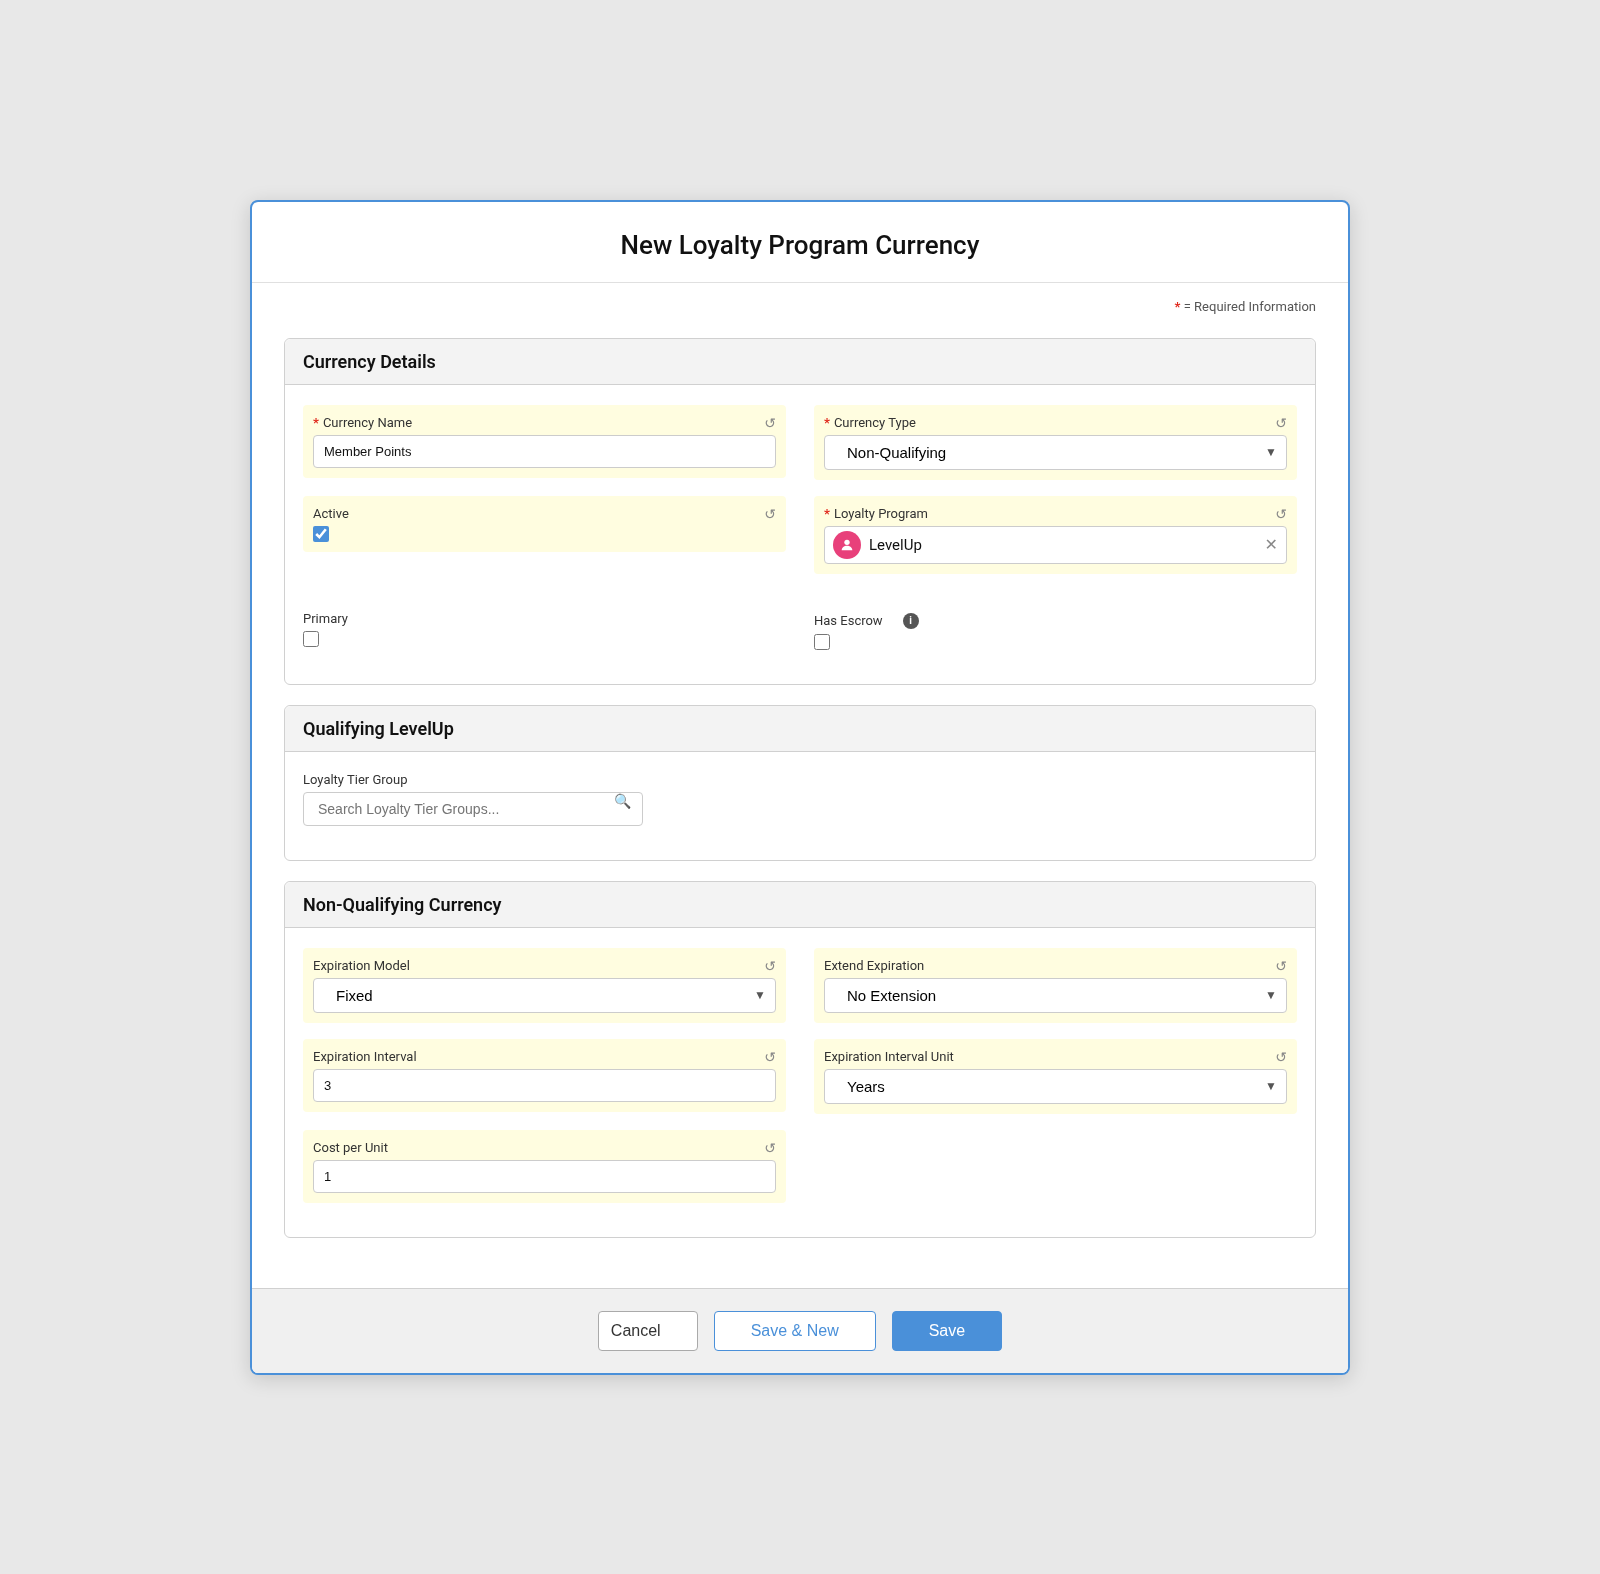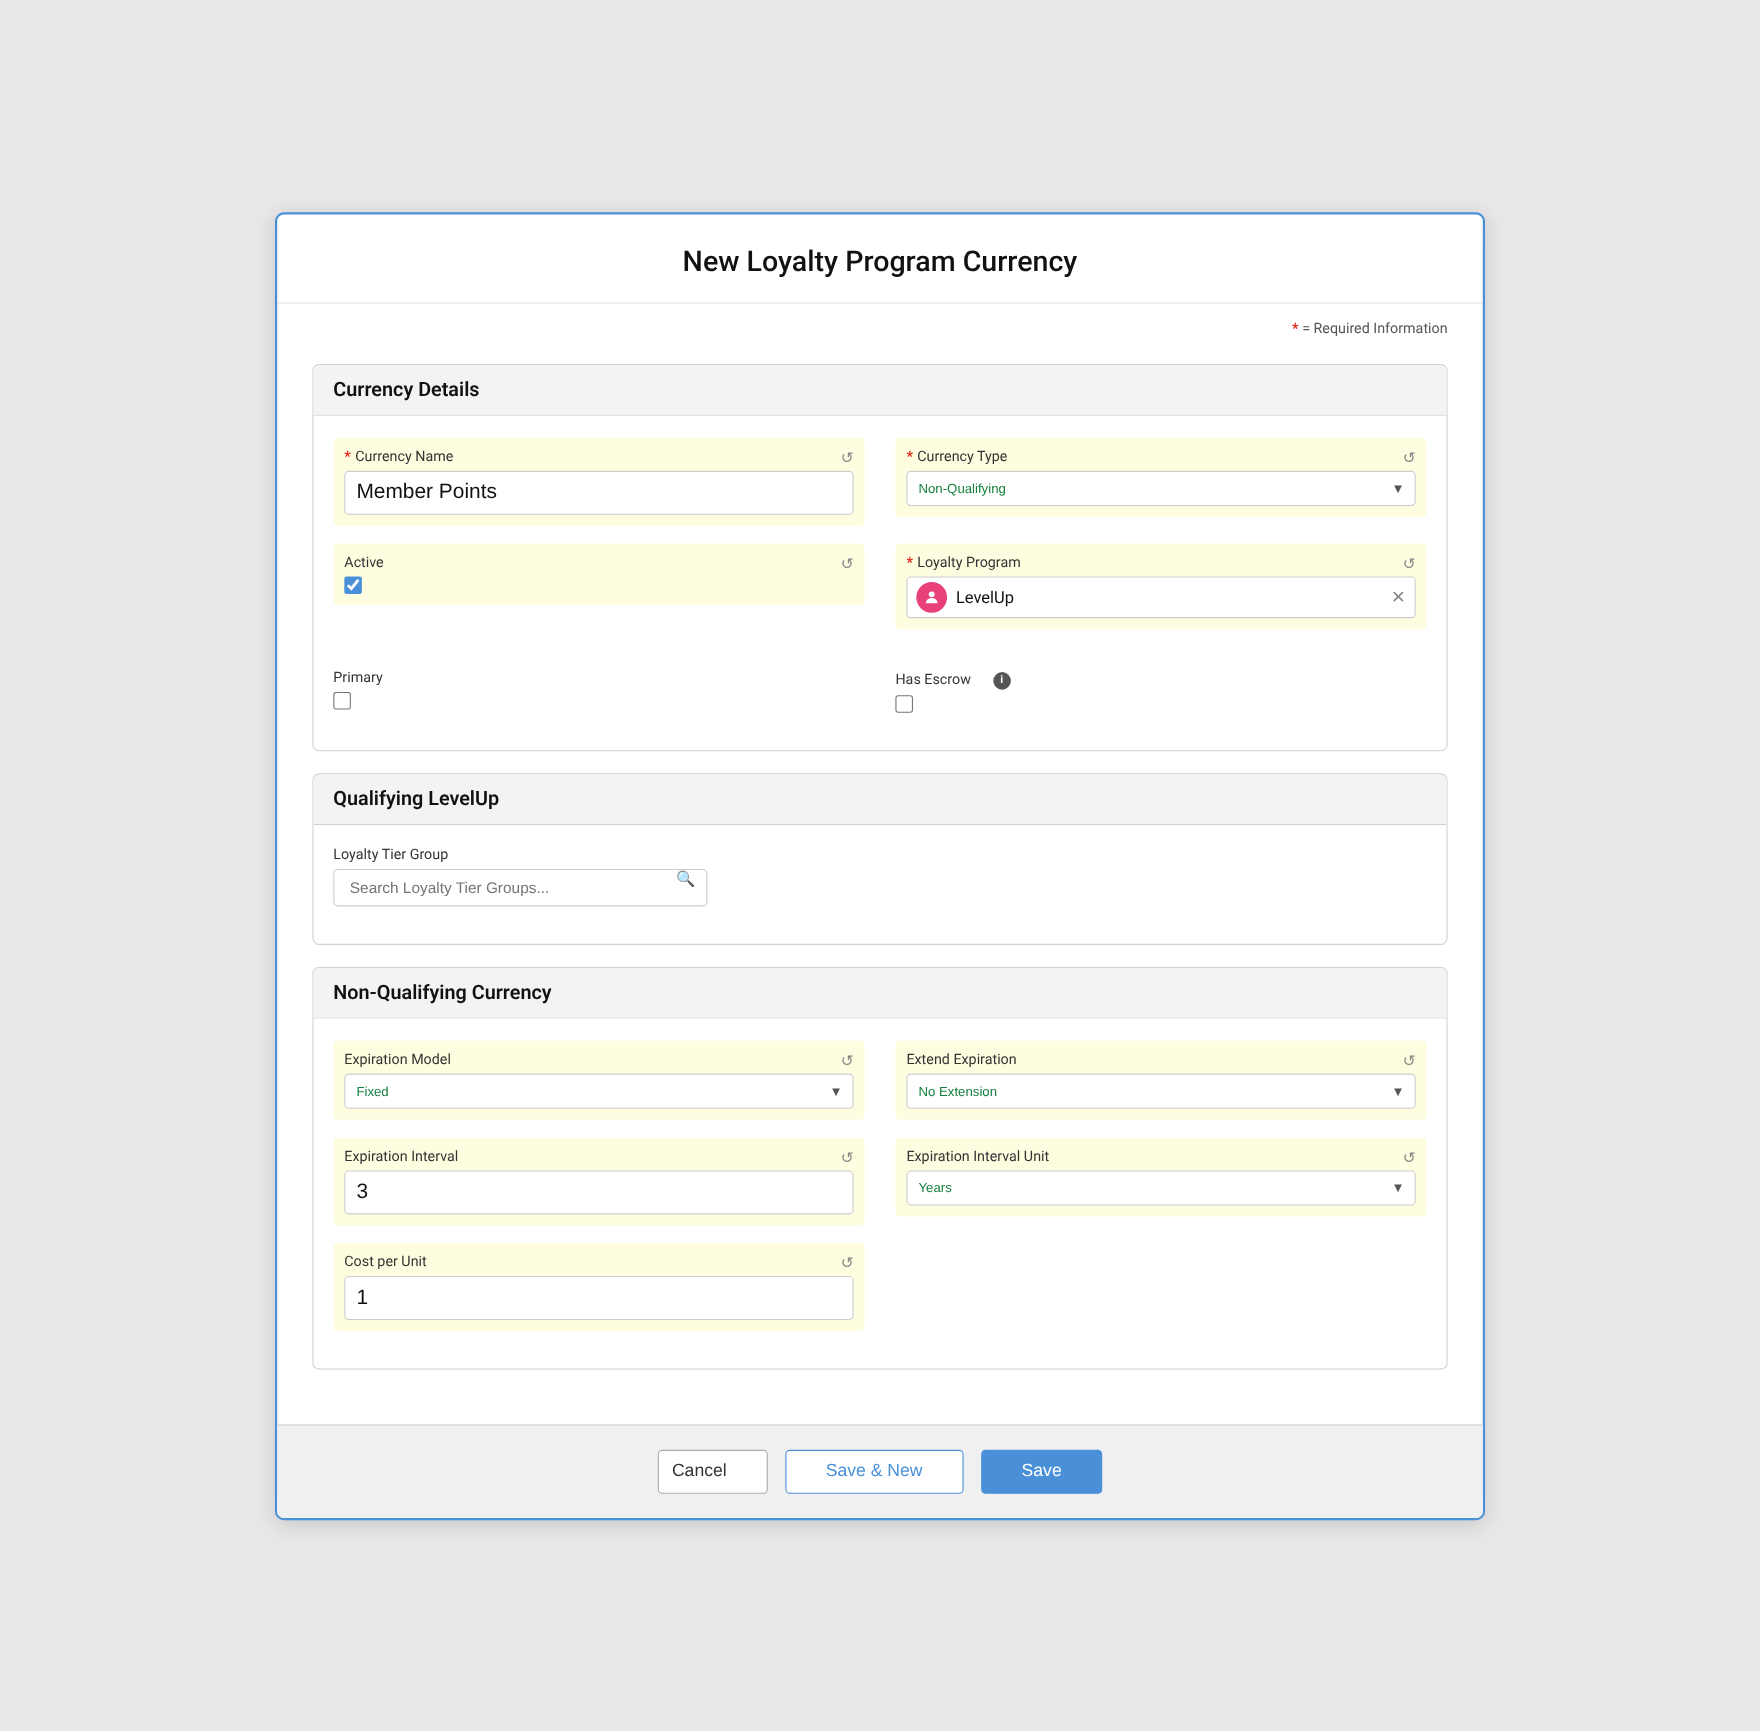--- a/index.html
+++ b/index.html
@@ -102,33 +102,33 @@
       right: 10px;
       color: #888;
       font-size: 14px;
       cursor: pointer;
     }
     .form-input {
       width: 100%;
       padding: 8px 10px;
       border: 1px solid #ccc;
       border-radius: 4px;
-      font-size: 19px;
+      font-size: 13px;
       background: #fff;
       color: #111;
       outline: none;
     }
     .form-select {
       width: 100%;
-      padding: 8px 32px 8px 10px;
+      padding: 8px 32px 8px 22px;
       border: 1px solid #ccc;
       border-radius: 4px;
-      font-size: 12px;
-      background: #fff;
-      color: #15803d;
+      font-size: 15px;
+      background: #fff;
+      color: #000000;
       appearance: none;
       -webkit-appearance: none;
       cursor: pointer;
       outline: none;
     }
     .select-wrapper {
       position: relative;
     }
     .select-wrapper .chevron {
       position: absolute;

